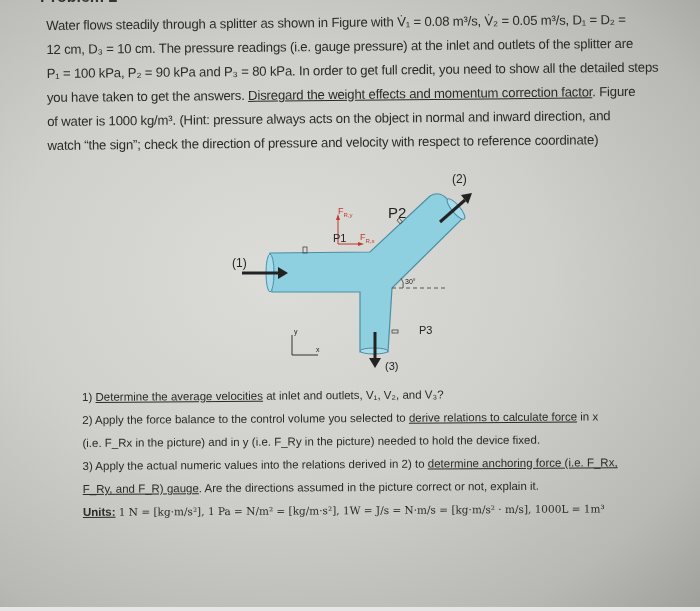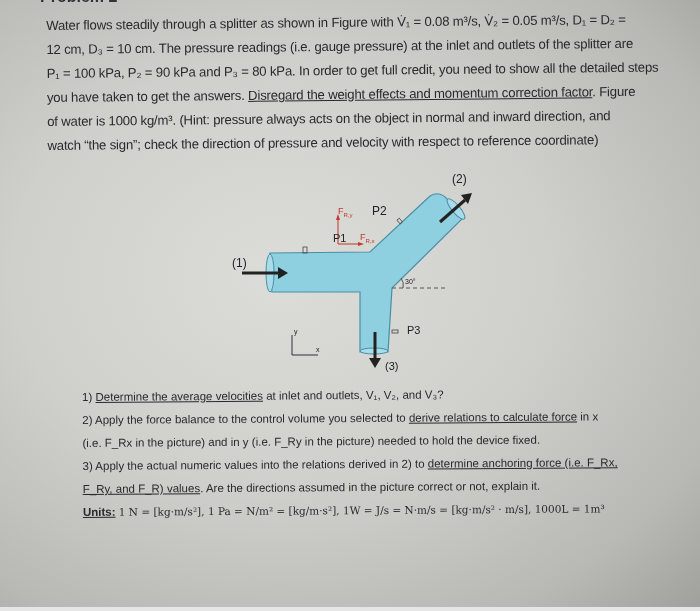--- a/index.html
+++ b/index.html
@@ -65,32 +65,32 @@
       <rect x="178" y="39" width="3" height="5" transform="rotate(-40 179 41)" fill="none" stroke="#444" stroke-width="0.8"></rect>
       <rect x="172" y="150" width="6" height="3" fill="none" stroke="#444" stroke-width="0.8"></rect>
 
       <line x1="72" y1="175" x2="72" y2="155" stroke="#333" stroke-width="1"></line>
       <line x1="72" y1="175" x2="98" y2="175" stroke="#333" stroke-width="1"></line>
     </svg>
     <span class="fig-label" style="left:232px; top:-8px;">(2)</span>
     <span class="fig-label" style="left:12px; top:76px;">(1)</span>
     <span class="fig-label" style="left:165px; top:180px; font-size:11px;">(3)</span>
     <span class="fig-label" style="left:80px; top:52px; font-size:11px;padding-left:33px;">P1</span>
-    <span class="fig-label" style="left:152px; top:24px; font-size:12px;">P2</span>
-    <span class="fig-label" style="left:187px; top:144px; font-size:11px;">P3</span>
+    <span class="fig-label" style="left:168px; top:24px; font-size:15px;">P2</span>
+    <span class="fig-label" style="left:199px; top:144px; font-size:11px;">P3</span>
     <span class="fig-label" style="left:118px; top:26px; font-size:9px; color:#c0392b;"><span>F</span><sub style="font-size:6px;">R,y</sub></span>
     <span class="fig-label" style="left:140px; top:52px; font-size:9px; color:#c0392b;"><span>F</span><sub style="font-size:6px;">R,x</sub></span>
     <span class="fig-label" style="left:185px; top:98px; font-size:7px;">30°</span>
     <span class="fig-label" style="left:74px; top:148px; font-size:7px;">y</span>
     <span class="fig-label" style="left:96px; top:166px; font-size:7px;">x</span>
   </div>
 
   <div class="questions">
     <span class="line"><span>1) </span><u>Determine the average velocities</u><span> at inlet and outlets, V₁, V₂, and V₃?</span></span>
     <span class="line"><span>2) Apply the force balance to the control volume you selected to </span><u>derive relations to calculate force</u><span> in x</span></span>
     <span class="line">(i.e. F_Rx in the picture) and in y (i.e. F_Ry in the picture) needed to hold the device fixed.</span>
     <span class="line"><span>3) Apply the actual numeric values into the relations derived in 2) to </span><u>determine anchoring force (i.e. F_Rx,</u></span>
-    <span class="line"><u>F_Ry, and F_R) values</u><span>. Are the directions assumed in the picture correct or not, explain it.</span></span>
+    <span class="line"><u>F_Ry, and F_R) gauge</u><span>. Are the directions assumed in the picture correct or not, explain it.</span></span>
     <span class="line"><u style="font-weight:bold;">Units:</u><span class="units"> 1 N = [kg·m/s²],  1 Pa = N/m² = [kg/m·s²],  1W = J/s = N·m/s = [kg·m/s² · m/s], 1000L = 1m³</span></span>
   </div>
 
   <div class="bottom-strip"></div>
 </div>
 
 </body></html>

